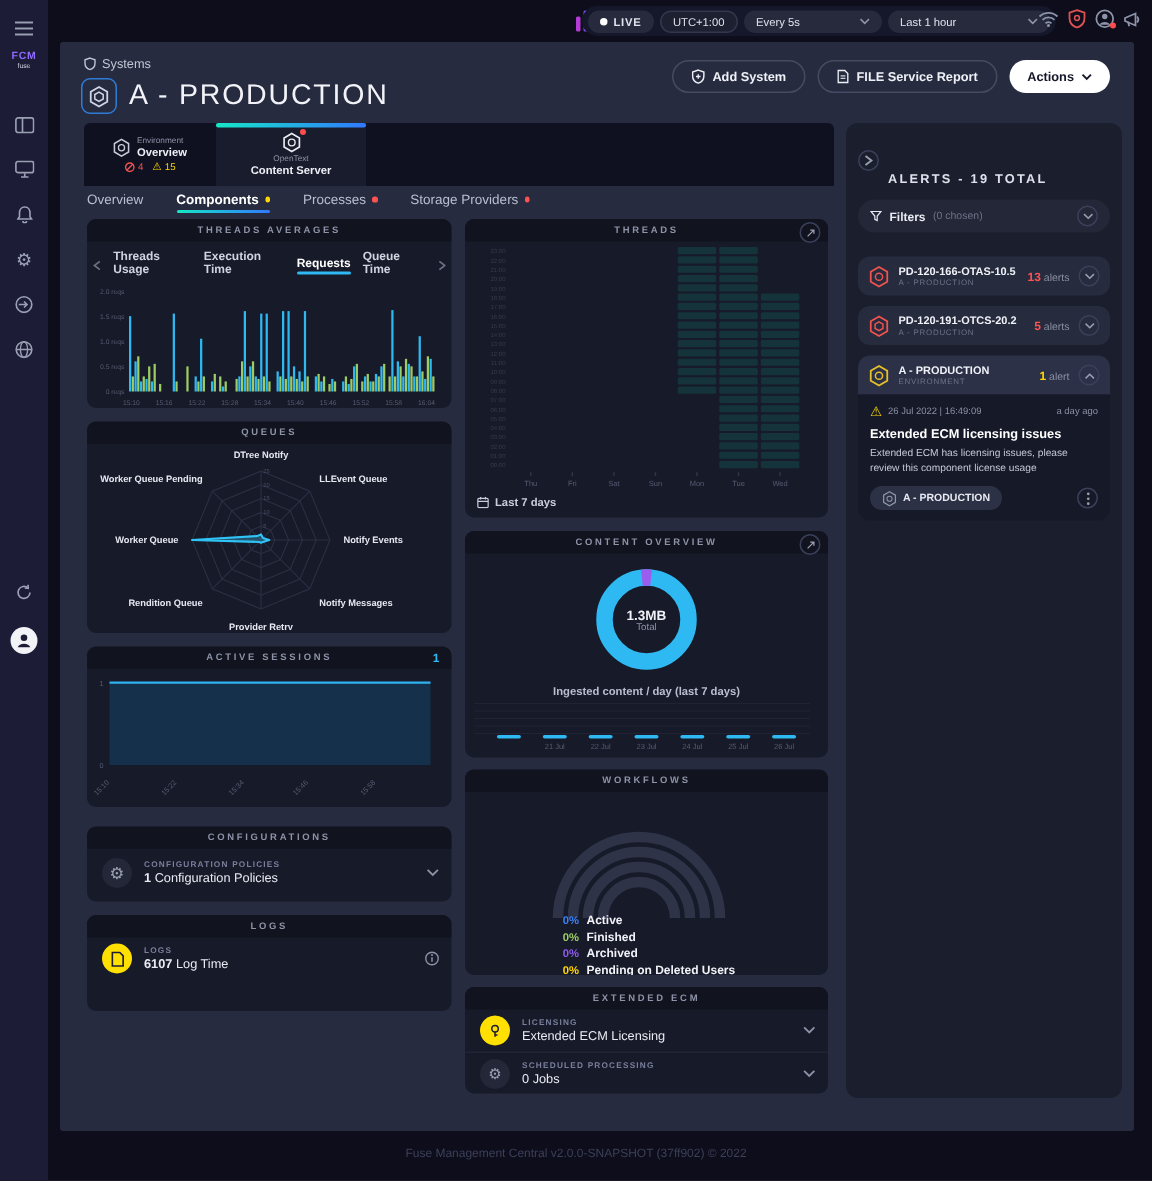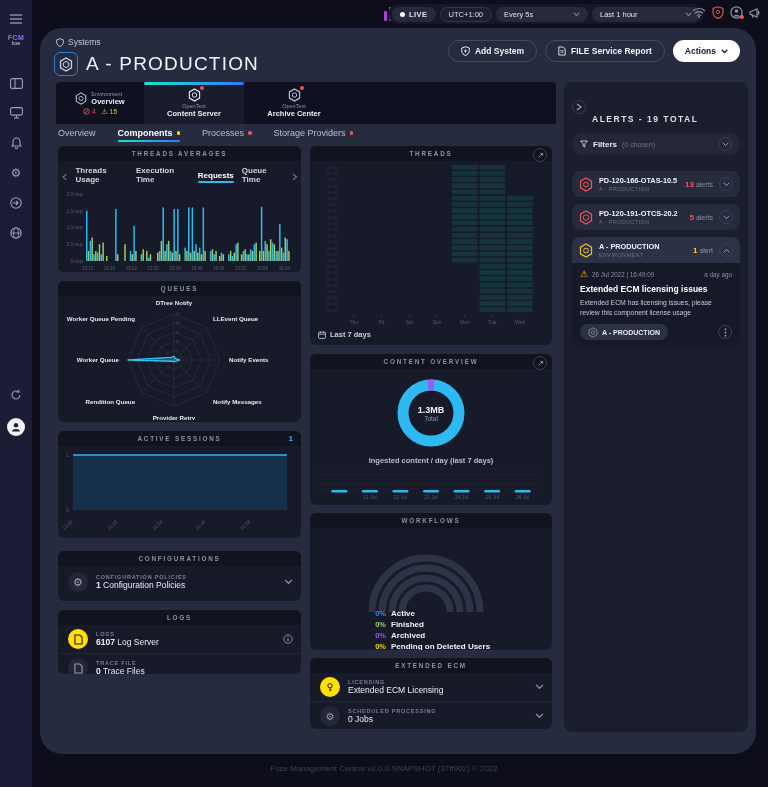--- a/index.html
+++ b/index.html
@@ -28,21 +28,21 @@
                  background:#15172a; border-radius:10px; padding:0 4px; }
   .pill { height:15px; display:flex; align-items:center; gap:4px; padding:0 8px; border-radius:8px; font-size:7.5px; color:#dfe2ec;justify-content:space-between; }
   .pill.live { background:#262a3c; font-weight:bold; letter-spacing:.5px; }
   .pill.live .dot { width:5px; height:5px; border-radius:50%; background:#ffffff; }
   .pill.utc { background:#1d2030; border:1px solid #32374b; }
   .pill.select { background:#262a3c; justify-content:space-between; cursor:pointer; }
   .pill.select.w1 { width:92px; } .pill.select.w2 { width:108px; }
   .tb-icons { position:absolute; right:6px; top:6px; display:flex; gap:6px; align-items:center; }
   .reddot { position:absolute; width:4px; height:4px; border-radius:50%; background:#ff4d4d; }
   
-  .card { position:absolute; left:40px; top:28px; width:716px; height:726px; background:#262b3f; border-radius:22px; }
+  .card { position:absolute; left:40px; top:28px; width:716px; height:726px; background:#262b3f; border-radius:2px; }
   .breadcrumb { position:absolute; left:16px; top:9px; display:flex; align-items:center; gap:4px;
                 font-size:8.5px; color:#c2c6d4; }
   .title-row { position:absolute; left:14px; top:24px; display:flex; align-items:center; gap:8px; }
   .hexbox { width:24px; height:24px; border:1.5px solid #2e7cd6; border-radius:6px; display:flex; align-items:center; justify-content:center; }
   .page-title { font-size:19px; letter-spacing:1.2px; color:#f2f3f8; font-weight:400; }
   .hdr-buttons { position:absolute; right:16px; top:12px; display:flex; gap:8px; }
   .btn { height:22px; border-radius:11px; display:flex; align-items:center; gap:5px; padding:0 12px;
          font-size:8.5px; font-weight:bold; cursor:pointer; }
   .btn.outline { border:1px solid #454b63; color:#eef0f6; background:transparent; }
   .btn.solid { background:#ffffff; color:#14172a; }
@@ -331,31 +331,20 @@
     <div class="sys-tab t2 active">
       <div class="icon-wrap">
         <svg width="13" height="14" viewBox="0 0 14 15">
           <polygon points="7,1 12.5,4.2 12.5,10.8 7,14 1.5,10.8 1.5,4.2" fill="none" stroke="#e9ebf3" stroke-width="1.2"></polygon>
           <circle cx="7" cy="7.5" r="2.4" fill="none" stroke="#e9ebf3" stroke-width="1"></circle>
         </svg>
         <span class="reddot" style="right:-3px; top:-2px;"></span>
       </div>
       <div class="tiny" style="margin-top:1px;">OpenText</div>
       <div class="name">Content Server</div>
-    </div>
-    <div class="sys-tab t3">
-      <div class="icon-wrap">
-        <svg width="13" height="14" viewBox="0 0 14 15">
-          <polygon points="7,1 12.5,4.2 12.5,10.8 7,14 1.5,10.8 1.5,4.2" fill="none" stroke="#c6cad8" stroke-width="1.2"></polygon>
-          <circle cx="7" cy="7.5" r="2.4" fill="none" stroke="#c6cad8" stroke-width="1"></circle>
-        </svg>
-        <span class="reddot" style="right:-3px; top:-2px;"></span>
-      </div>
-      <div class="tiny" style="margin-top:1px;">OpenText</div>
-      <div class="name">Archive Center</div>
     </div>
   </div>
 
   <div class="sub-tabs">
     <div class="sub-tab">
       <span>Overview</span>
     </div>
     <div class="sub-tab active">
       <span>Components</span>
       <span class="sdot y"></span>
@@ -564,40 +553,29 @@
     <div class="panel" style="height:64px; margin-top:9px;">
       <div class="panel-h">LOGS</div>
       <div class="row-item" style="padding:4px 10px;">
         <div class="circ yellow">
           <svg width="9" height="11" viewBox="0 0 10 12">
               <path d="M1 1 H6.5 L9 3.5 V11 H1 Z" fill="none" stroke="#1c1c36" stroke-width="1.2"></path>
             </svg>
         </div>
         <div>
           <div class="r-label">LOGS</div>
-          <div class="r-text"><b>6107</b> <span>Log Server</span></div>
+          <div class="r-text"><b>6107</b> <span>Log Time</span></div>
         </div>
         <span class="row-right">
           <svg width="10" height="10" viewBox="0 0 12 12">
             <circle cx="6" cy="6" r="5" fill="none" stroke="#8d93a8" stroke-width="1.1"></circle>
             <line x1="6" y1="5" x2="6" y2="8.6" stroke="#8d93a8" stroke-width="1.2"></line>
             <circle cx="6" cy="3.2" r="0.8" fill="#8d93a8"></circle>
           </svg>
         </span>
-      </div>
-      <div class="row-item" style="padding:4px 10px;">
-        <div class="circ">
-          <svg width="9" height="11" viewBox="0 0 10 12">
-              <path d="M1 1 H6.5 L9 3.5 V11 H1 Z" fill="none" stroke="#9aa0b4" stroke-width="1.2"></path>
-            </svg>
-        </div>
-        <div>
-          <div class="r-label">TRACE FILE</div>
-          <div class="r-text"><b>0</b> <span>Trace Files</span></div>
-        </div>
       </div>
     </div>
   </div>
 
   <div class="col-right">
 
     <div class="panel" style="height:199px;">
       <div class="panel-h">
         <span>THREADS</span>
         <span class="right circle-btn">

